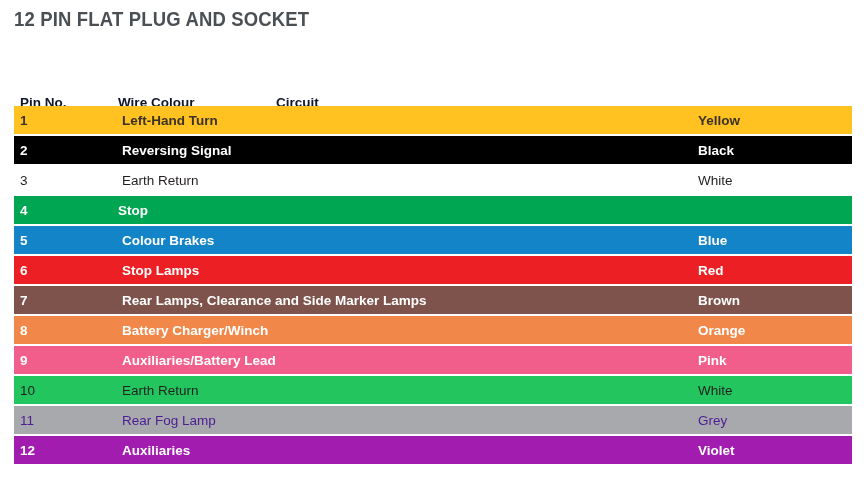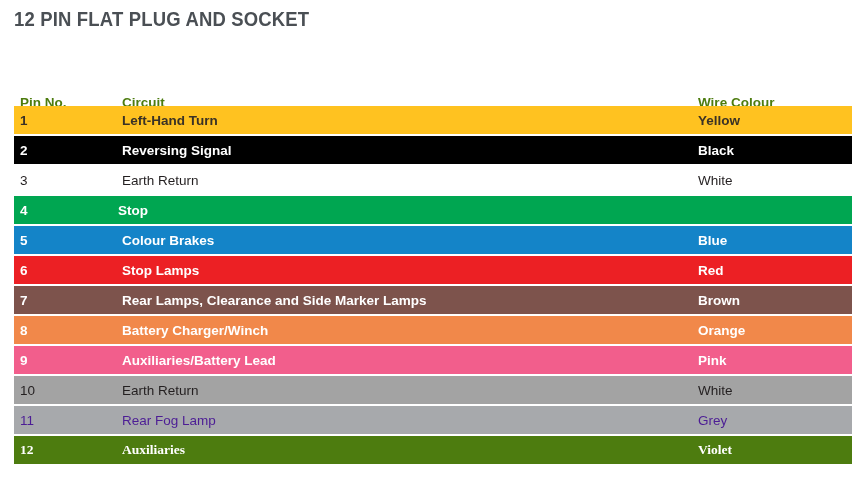--- a/index.html
+++ b/index.html
@@ -65,43 +65,43 @@
     white-space: nowrap;
     overflow: hidden;
     font-size: 13.5px;
   }
   .col-pin     { width: 104px; padding-left: 6px; }
   .col-circuit { width: 580px; padding-left: 4px; }
   .col-wire    { width: 154px; padding-left: 0px; }
 
   .row.header .cell {
     font-weight: bold;
-    color: #4d7c0f;
+    color: #0f172a;
     font-size: 13.5px;
     margin-top: 30px;
   }
 
   
   .row.tone-light .cell { color: #ffffff; font-weight: bold; }
   .row.tone-dark  .cell { color: #231f20; font-weight: normal; }
   .row.tone-dark-bold .cell { color: #3a3226; font-weight: bold; }
   .row.tone-grey  .cell { color: #4c1d95; font-weight: normal; }
 </style>
 </head>
 <body>
 
 <div class="page">
 
   <div class="title">12 PIN FLAT PLUG AND SOCKET</div>
 
   <div class="table">
     <div class="row header">
       <div class="cell col-pin">Pin No.</div>
+      <div class="cell col-wire">Wire Colour</div>
       <div class="cell col-circuit">Circuit</div>
-      <div class="cell col-wire">Wire Colour</div>
     </div>
     <div id="rows-container">
         <div class="row tone-dark-bold" style="background: rgb(255, 194, 32);">
           <div class="cell col-pin">1</div>
           <div class="cell col-circuit">Left-Hand Turn</div>
           <div class="cell col-wire">Yellow</div>
         </div>
         <div class="row tone-light" style="background: rgb(0, 0, 0);">
           <div class="cell col-pin">2</div>
           <div class="cell col-circuit">Reversing Signal</div>
@@ -134,31 +134,31 @@
         <div class="row tone-light" style="background: rgb(241, 136, 74);">
           <div class="cell col-pin">8</div>
           <div class="cell col-circuit">Battery Charger/Winch</div>
           <div class="cell col-wire">Orange</div>
         </div>
         <div class="row tone-light" style="background: rgb(242, 94, 140);">
           <div class="cell col-pin">9</div>
           <div class="cell col-circuit">Auxiliaries/Battery Lead</div>
           <div class="cell col-wire">Pink</div>
         </div>
-        <div class="row tone-dark" style="background: #a3a3a3;">
+        <div class="row tone-dark" style="background: #22c55e;">
           <div class="cell col-pin">10</div>
           <div class="cell col-circuit">Earth Return</div>
           <div class="cell col-wire">White</div>
         </div>
         <div class="row tone-grey" style="background: rgb(167, 169, 172);">
           <div class="cell col-pin">11</div>
           <div class="cell col-circuit">Rear Fog Lamp</div>
           <div class="cell col-wire">Grey</div>
         </div>
-        <div class="row tone-light" style="background: #4d7c0f; font-family: Liberation Serif, serif;">
+        <div class="row tone-light" style="background: #a21caf;">
           <div class="cell col-pin">12</div>
           <div class="cell col-circuit">Auxiliaries</div>
           <div class="cell col-wire">Violet</div>
         </div>
       </div>
   </div>
 
 </div>
 
 </body></html>

